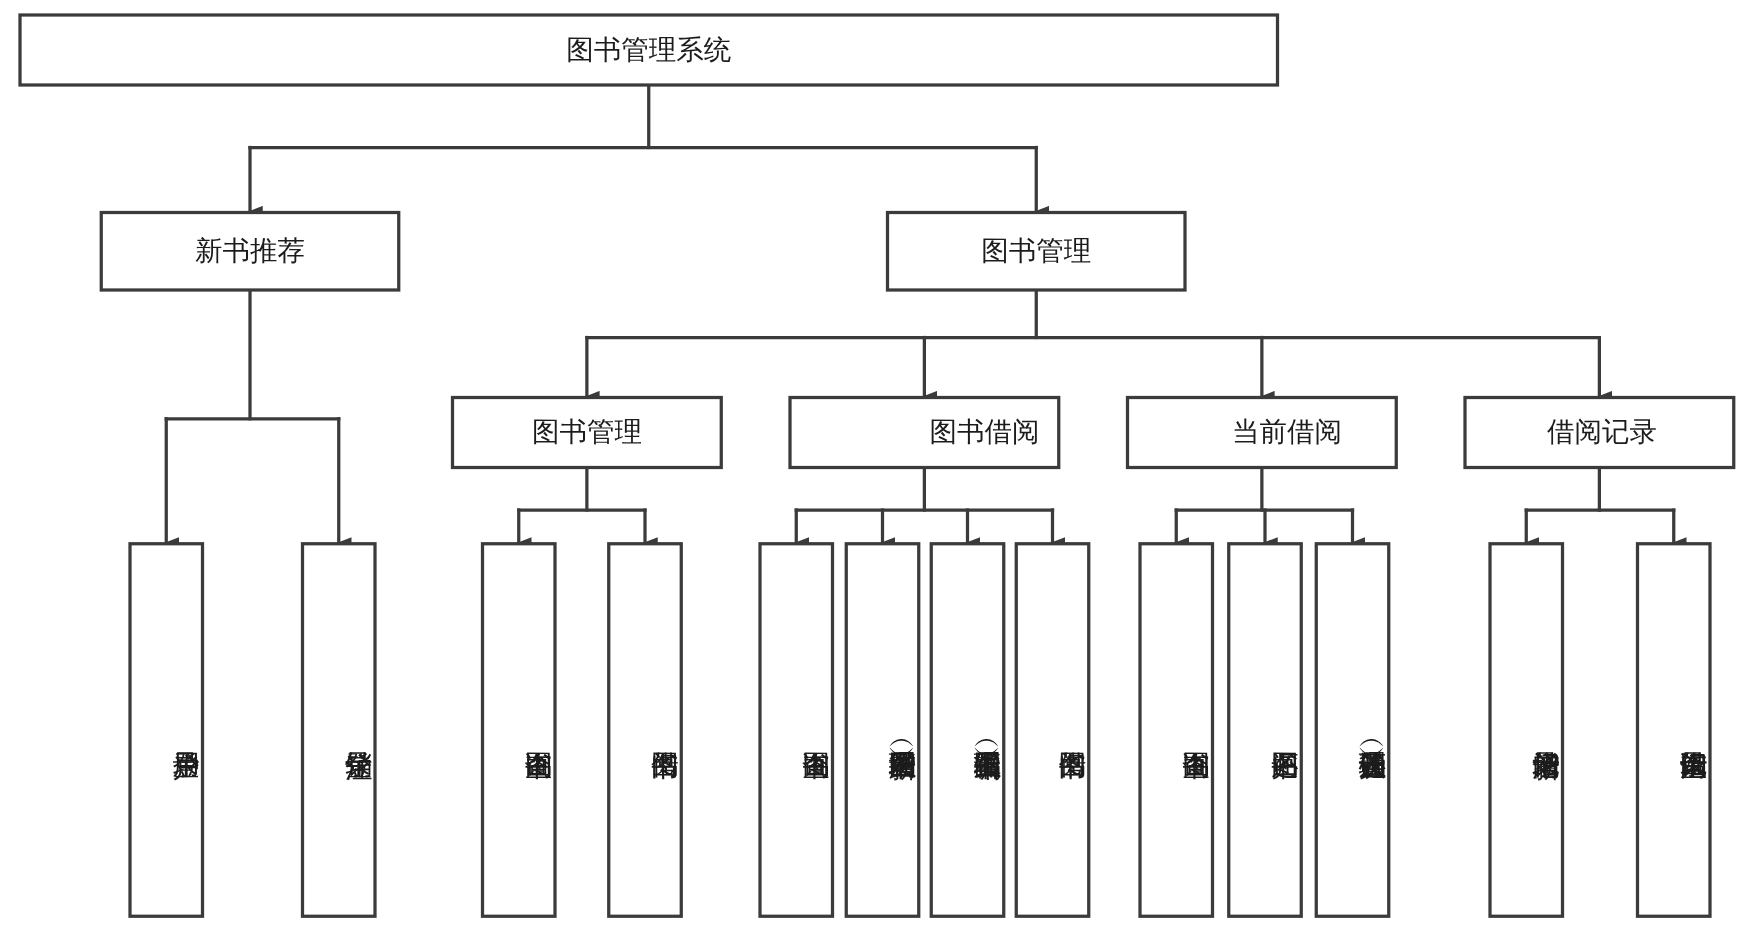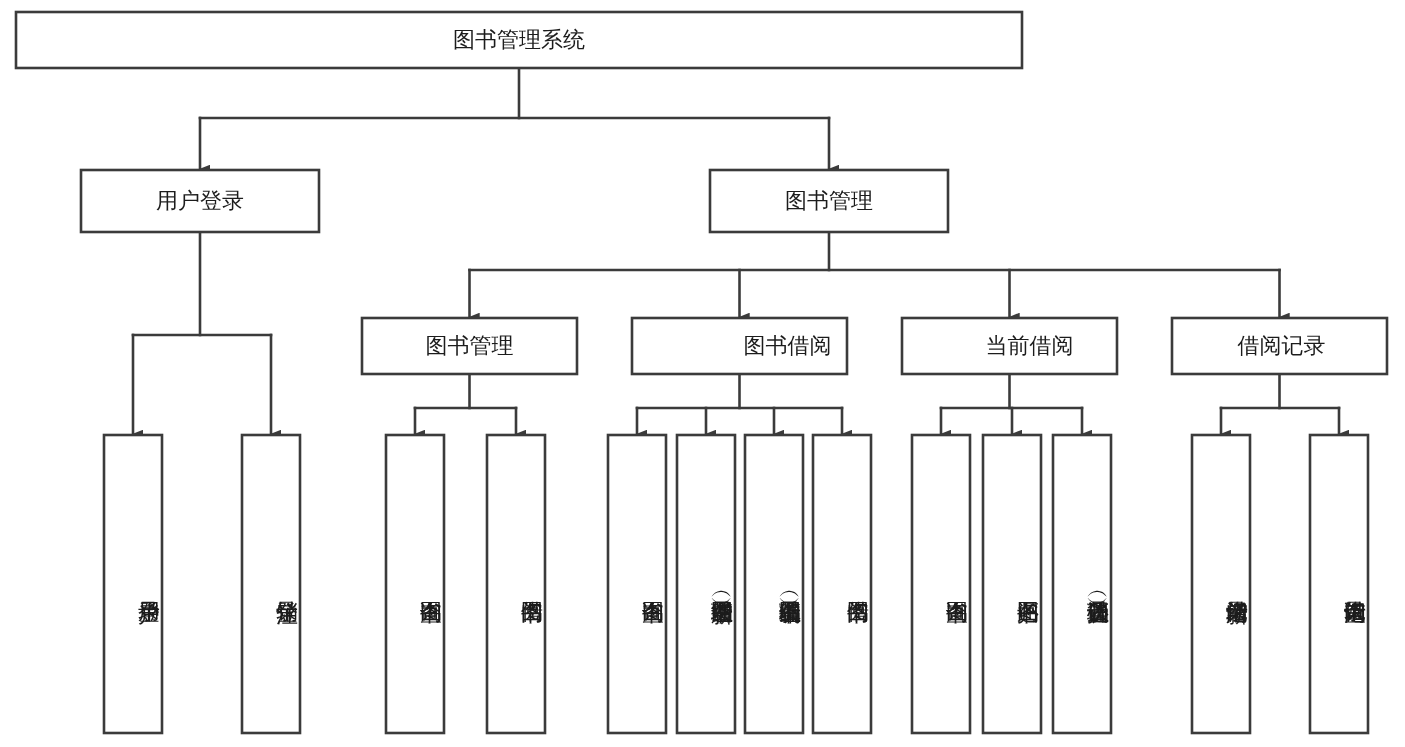--- a/index.html
+++ b/index.html
@@ -141,21 +141,21 @@
         <rect x="912" y="435" width="58" height="298" class="node-box"></rect>
         <rect x="983" y="435" width="58" height="298" class="node-box"></rect>
         <rect x="1053" y="435" width="58" height="298" class="node-box"></rect>
         <rect x="1192" y="435" width="58" height="298" class="node-box"></rect>
         <rect x="1310" y="435" width="58" height="298" class="node-box"></rect>
       </g>
   </svg>
 
   <div id="labels-layer">
       <div class="hnode-label" style="left: 16px; top: 12px; width: 1006px; height: 56px;">图书管理系统</div>
-      <div class="hnode-label" style="left: 81px; top: 170px; width: 238px; height: 62px;">用户登录</div>
+      <div class="hnode-label" style="left: 81px; top: 170px; width: 238px; height: 62px;">新书推荐</div>
       <div class="hnode-label" style="left: 710px; top: 170px; width: 238px; height: 62px;">图书管理</div>
       <div class="hnode-label" style="left: 362px; top: 318px; width: 215px; height: 56px;">图书管理</div>
       <div class="hnode-label" style="left: 632px; top: 318px; width: 215px; height: 56px; margin-left: 48px;">图书借阅</div>
       <div class="hnode-label" style="left: 902px; top: 318px; width: 255px; height: 56px; border-radius: 26px;">当前借阅</div>
       <div class="hnode-label" style="left: 1172px; top: 318px; width: 219px; height: 56px;">借阅记录</div>
       <div class="vnode-label" style="left: 104px; top: 449px; width: 58px; height: 270px;">用户登录</div>
       <div class="vnode-label" style="left: 242px; top: 449px; width: 58px; height: 270px;">注销登录</div>
       <div class="vnode-label" style="left: 386px; top: 449px; width: 58px; height: 270px;">查询图书</div>
       <div class="vnode-label" style="left: 487px; top: 449px; width: 58px; height: 270px;">借阅图书</div>
       <div class="vnode-label" style="left: 608px; top: 449px; width: 58px; height: 270px;">查询图书</div>

